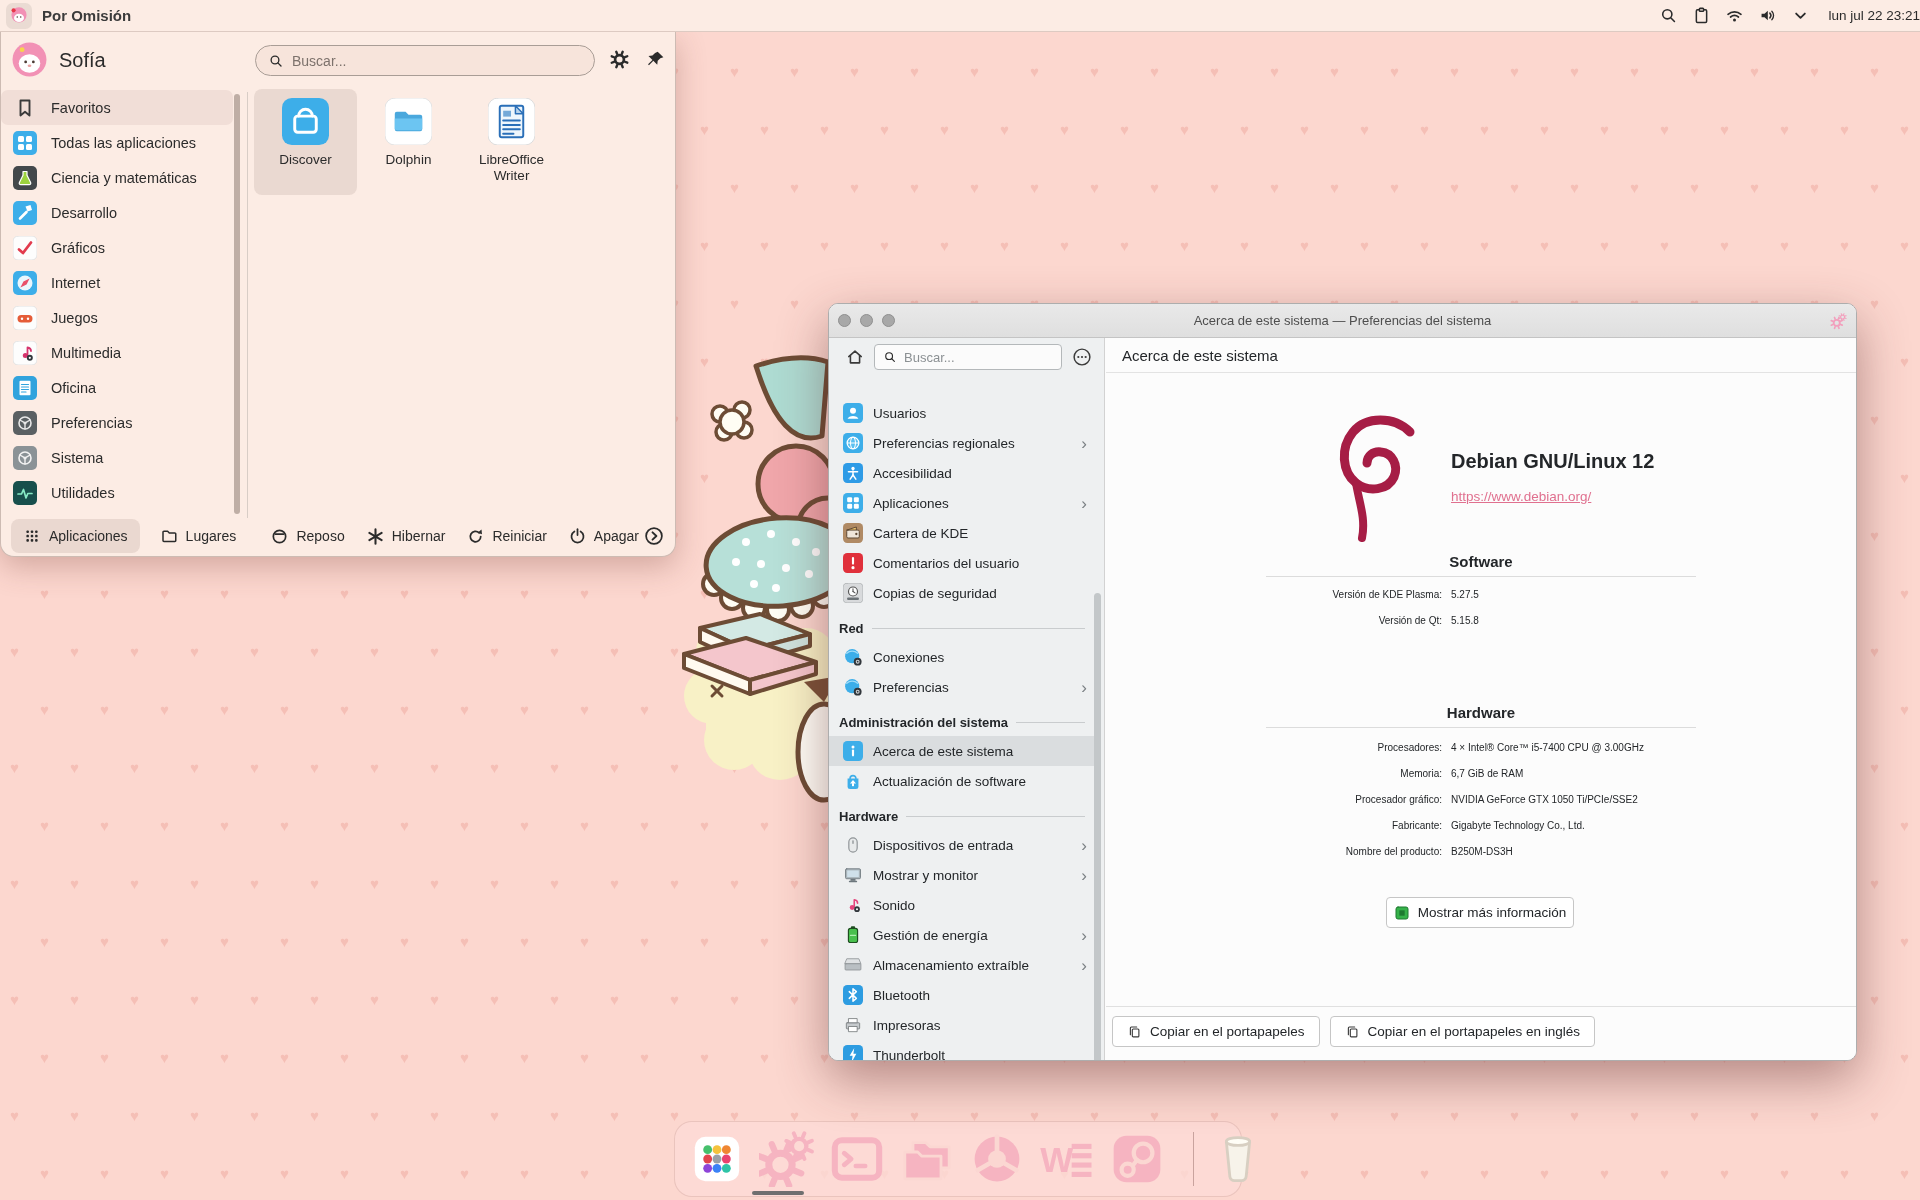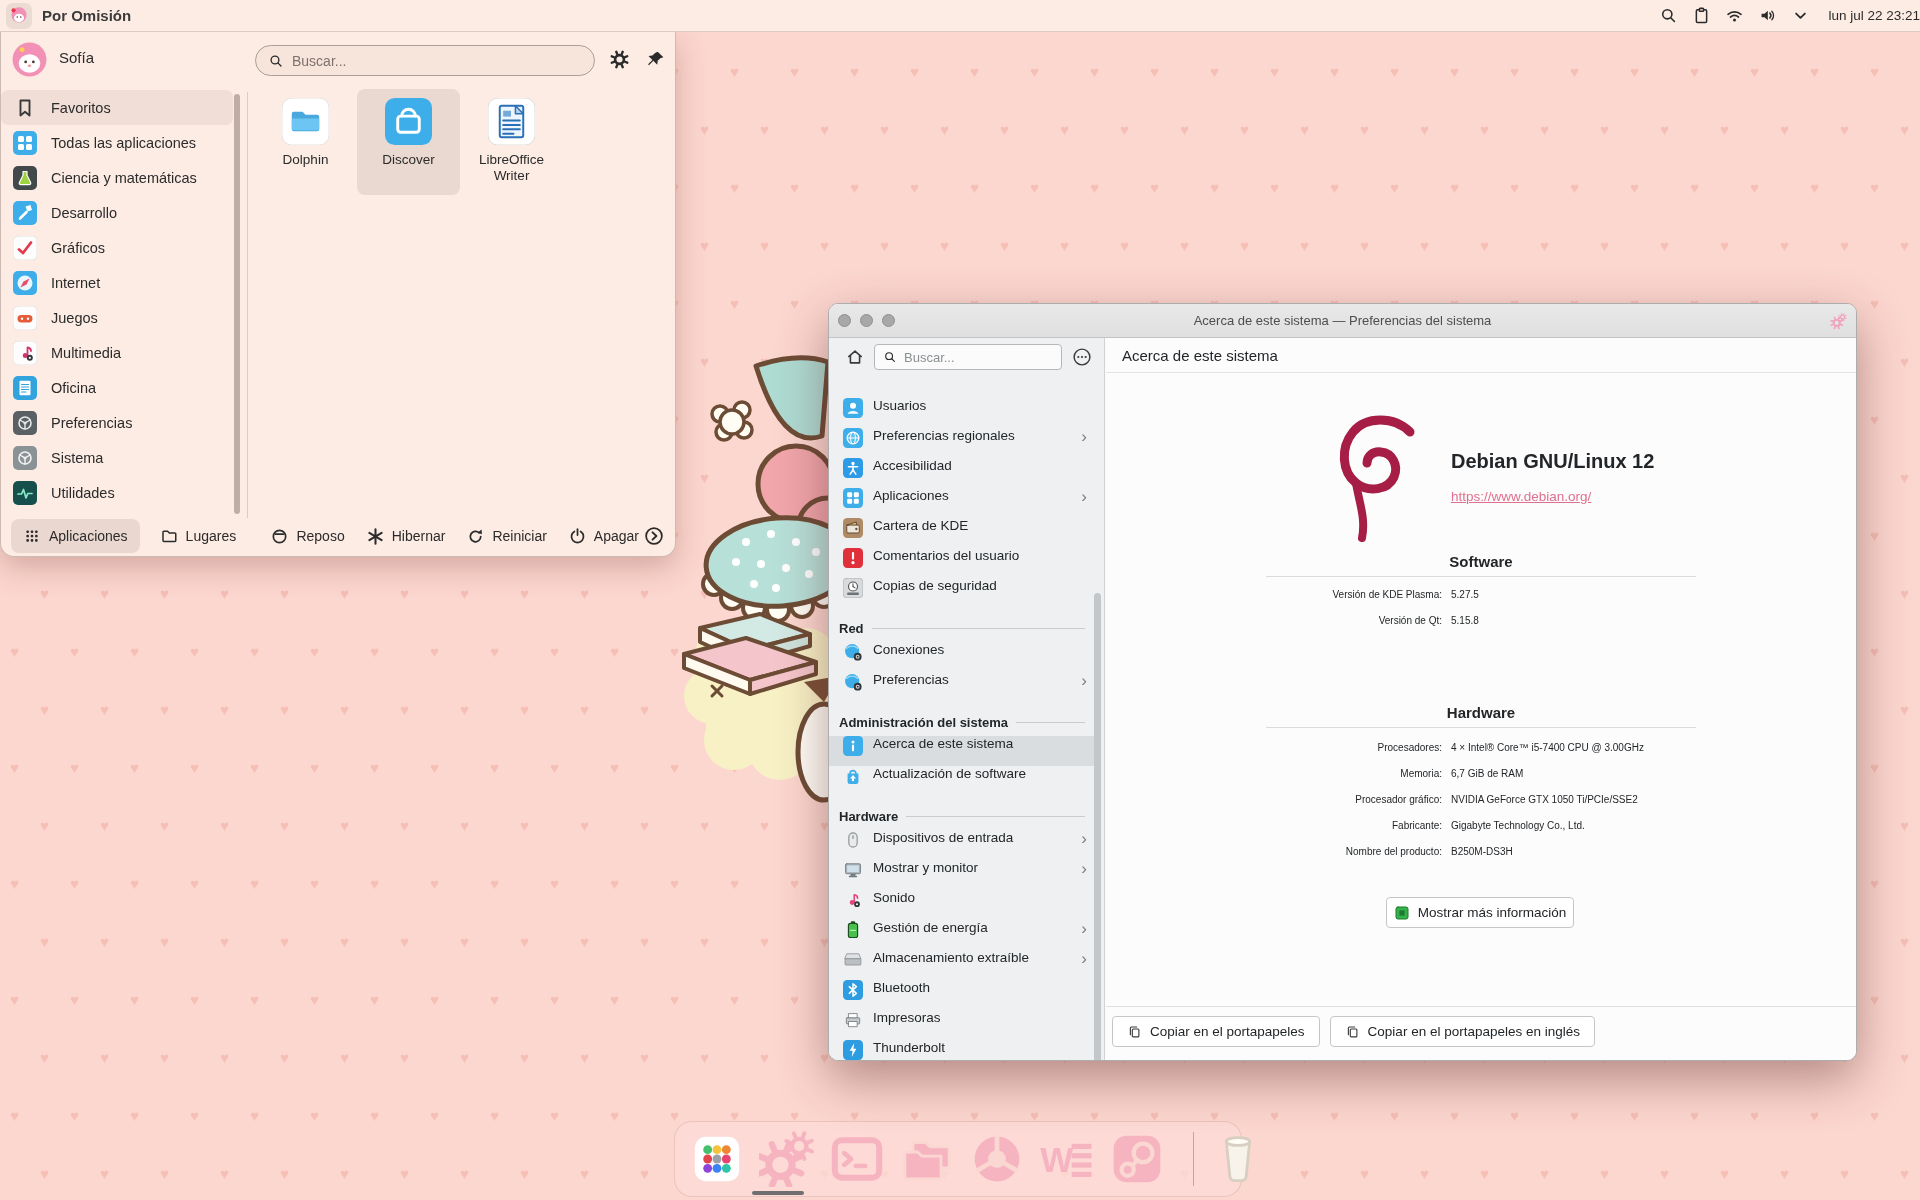--- a/index.html
+++ b/index.html
@@ -16,21 +16,21 @@
   #panel{position:absolute;left:0;top:0;width:1920px;height:32px;background:#fcece4;border-bottom:1px solid #ddcac2;display:flex;align-items:center;z-index:50}
   #panel-logo{width:26px;height:26px;margin-left:6px;border-radius:6px}
   #panel-title{font-size:15px;font-weight:bold;color:#3b3b3b;margin-left:10px}
   #tray{margin-left:auto;display:flex;align-items:center;gap:14px;padding-right:12px}
   .tray-ic{width:19px;height:19px}
   #clock{font-size:13.5px;color:#2b2b2b;margin-left:6px;white-space:nowrap}
 
   
   #launcher{position:absolute;left:0;top:32px;width:676px;height:525px;background:#fcece4;border:1px solid #cdbbb3;border-top:none;border-radius:0 0 14px 14px;box-shadow:0 10px 30px rgba(120,60,50,.3);z-index:40}
   #l-avatar{position:absolute;left:10px;top:9px;width:37px;height:37px}
-  #l-user{position:absolute;left:58px;top:17px;font-size:15px;color:#2b2b2b}
+  #l-user{position:absolute;left:58px;top:17px;font-size:20px;color:#2b2b2b}
   #l-search{position:absolute;left:254px;top:13px;width:340px;height:31px;border:1px solid #a99d96;border-radius:16px;background:#f7e4db;display:flex;align-items:center;gap:8px;padding:0 12px;color:#7d726c;font-size:14px}
   #l-search .icon{width:16px;height:16px}
   #l-gear{position:absolute;left:608px;top:17px;width:21px;height:21px}
   #l-pin{position:absolute;left:644px;top:17px;width:21px;height:21px}
   #l-side{position:absolute;left:0;top:58px;width:232px;display:flex;flex-direction:column}
   .side-item{height:35px;display:flex;align-items:center;gap:14px;padding-left:12px;border-radius:7px;position:relative}
   .side-item .l-ic{width:24px;height:24px}
   .side-item .lbl{font-size:14.5px;color:#2b2b2b}
   .side-item.selected{background:#f1ded7}
   #l-scroll{position:absolute;left:233px;top:62px;width:6px;height:420px;border-radius:3px;background:#bfaea5}
@@ -60,21 +60,21 @@
   .tb-dot{width:13px;height:13px;border-radius:50%;background:#a8a8a8;border:1px solid #8f8f8f;margin-left:9px}
   #tb-title{position:absolute;left:0;right:0;text-align:center;font-size:13px;color:#4e4e4e}
   #tb-gears{position:absolute;right:8px;top:8px;width:18px;height:18px}
   #w-side{position:absolute;left:0;top:34px;width:276px;bottom:0;background:#eef0f1;border-right:1px solid #d2d2d2}
   #ws-head{position:absolute;left:0;top:0;width:100%;height:38px;display:flex;align-items:center}
   #ws-home{width:20px;height:20px;margin-left:16px}
   #ws-search{margin-left:9px;width:188px;height:26px;border:1px solid #b4b8ba;border-radius:4px;background:#fbfbfb;display:flex;align-items:center;gap:7px;padding:0 8px;color:#8b9093;font-size:13px}
   #ws-search .icon{width:14px;height:14px}
   #ws-menu{width:22px;height:22px;margin-left:9px}
   #ws-list{position:absolute;left:0;top:60px;width:268px;display:flex;flex-direction:column}
-  .w-row{height:30px;display:flex;align-items:flex-start;gap:10px;padding:0 10px 0 14px}
+  .w-row{height:30px;display:flex;align-items:center;gap:10px;padding:0 10px 0 14px}
   .w-row.selected{background:#dadddf}
   .w-row .w-ic{width:20px;height:20px}
   .w-row .lbl{font-size:13.5px;color:#232629;white-space:nowrap}
   .w-row .chev{margin-left:auto;color:#7b8084;font-size:17px;line-height:1}
   .w-sec{height:34px;display:flex;align-items:center;gap:8px;padding:6px 12px 0 10px;font-size:13px;font-weight:bold;color:#232629}
   .w-sec::after{content:'';flex:1;height:1px;background:#c9ccce}
   #ws-scroll{position:absolute;right:3px;top:255px;width:7px;height:470px;border-radius:4px;background:#c3c7c9}
   #w-main{position:absolute;left:277px;top:34px;right:0;bottom:0;background:#fcfcfc}
   #pg-head{position:absolute;left:16px;top:9px;font-size:15px;color:#232629}
   #pg-hr{position:absolute;left:0;top:34px;width:100%;height:1px;background:#e3e3e3}
@@ -1075,40 +1075,40 @@
             </svg>
           </span>
           <span class="lbl">Utilidades</span>
         </div>
       </div>
     <div id="l-scroll"></div>
     <div id="l-div"></div>
 
     <div id="l-grid">
 
+        <div class="app-tile selected">
+          <span class="a-ic icon">
+            <svg viewBox="0 0 48 48" fill="none" stroke-linecap="round" stroke-linejoin="round">
+              <rect width="48" height="48" rx="10" fill="#3daee9"></rect>
+              <rect x="13" y="18.5" width="22" height="16.5" rx="3" stroke="#fff" stroke-width="3"></rect>
+              <path d="M17,18.5 a7,7 0 0 1 14,0" stroke="#fff" stroke-width="3"></path>
+            </svg>
+          </span>
+          <span class="lbl">Discover</span>
+        </div>
+
         <div class="app-tile">
           <span class="a-ic icon">
             <svg viewBox="0 0 48 48" fill="none" stroke-linecap="round" stroke-linejoin="round">
               <rect width="48" height="48" rx="10" fill="#fff" stroke="#e2e2e2"></rect>
               <path d="M10,16 a2,2 0 0 1 2,-2 h9 l3,3 h12 a2,2 0 0 1 2,2 v13 a2,2 0 0 1 -2,2 H12 a2,2 0 0 1 -2,-2 Z" fill="#4aa8dd"></path>
               <path d="M10,21 h28 v10 a2,2 0 0 1 -2,2 H12 a2,2 0 0 1 -2,-2 Z" fill="#6cc5f2"></path>
             </svg>
           </span>
           <span class="lbl">Dolphin</span>
-        </div>
-
-        <div class="app-tile selected">
-          <span class="a-ic icon">
-            <svg viewBox="0 0 48 48" fill="none" stroke-linecap="round" stroke-linejoin="round">
-              <rect width="48" height="48" rx="10" fill="#3daee9"></rect>
-              <rect x="13" y="18.5" width="22" height="16.5" rx="3" stroke="#fff" stroke-width="3"></rect>
-              <path d="M17,18.5 a7,7 0 0 1 14,0" stroke="#fff" stroke-width="3"></path>
-            </svg>
-          </span>
-          <span class="lbl">Discover</span>
         </div>
 
         <div class="app-tile">
           <span class="a-ic icon">
             <svg viewBox="0 0 48 48" fill="none" stroke-linecap="round" stroke-linejoin="round">
               <rect width="48" height="48" rx="10" fill="#fff" stroke="#dcdcdc"></rect>
               <rect x="12" y="8" width="24" height="32" rx="2" fill="#eef6fc" stroke="#2a6fb8" stroke-width="2"></rect>
               <polygon points="28,8 36,16 28,16" fill="#b8d4ec" stroke="#2a6fb8" stroke-width="1.5"></polygon>
               <rect x="15.5" y="13" width="8" height="6" fill="#74a9d8"></rect>
               <line x1="15.5" y1="23" x2="32.5" y2="23" stroke="#2a6fb8" stroke-width="2"></line>

